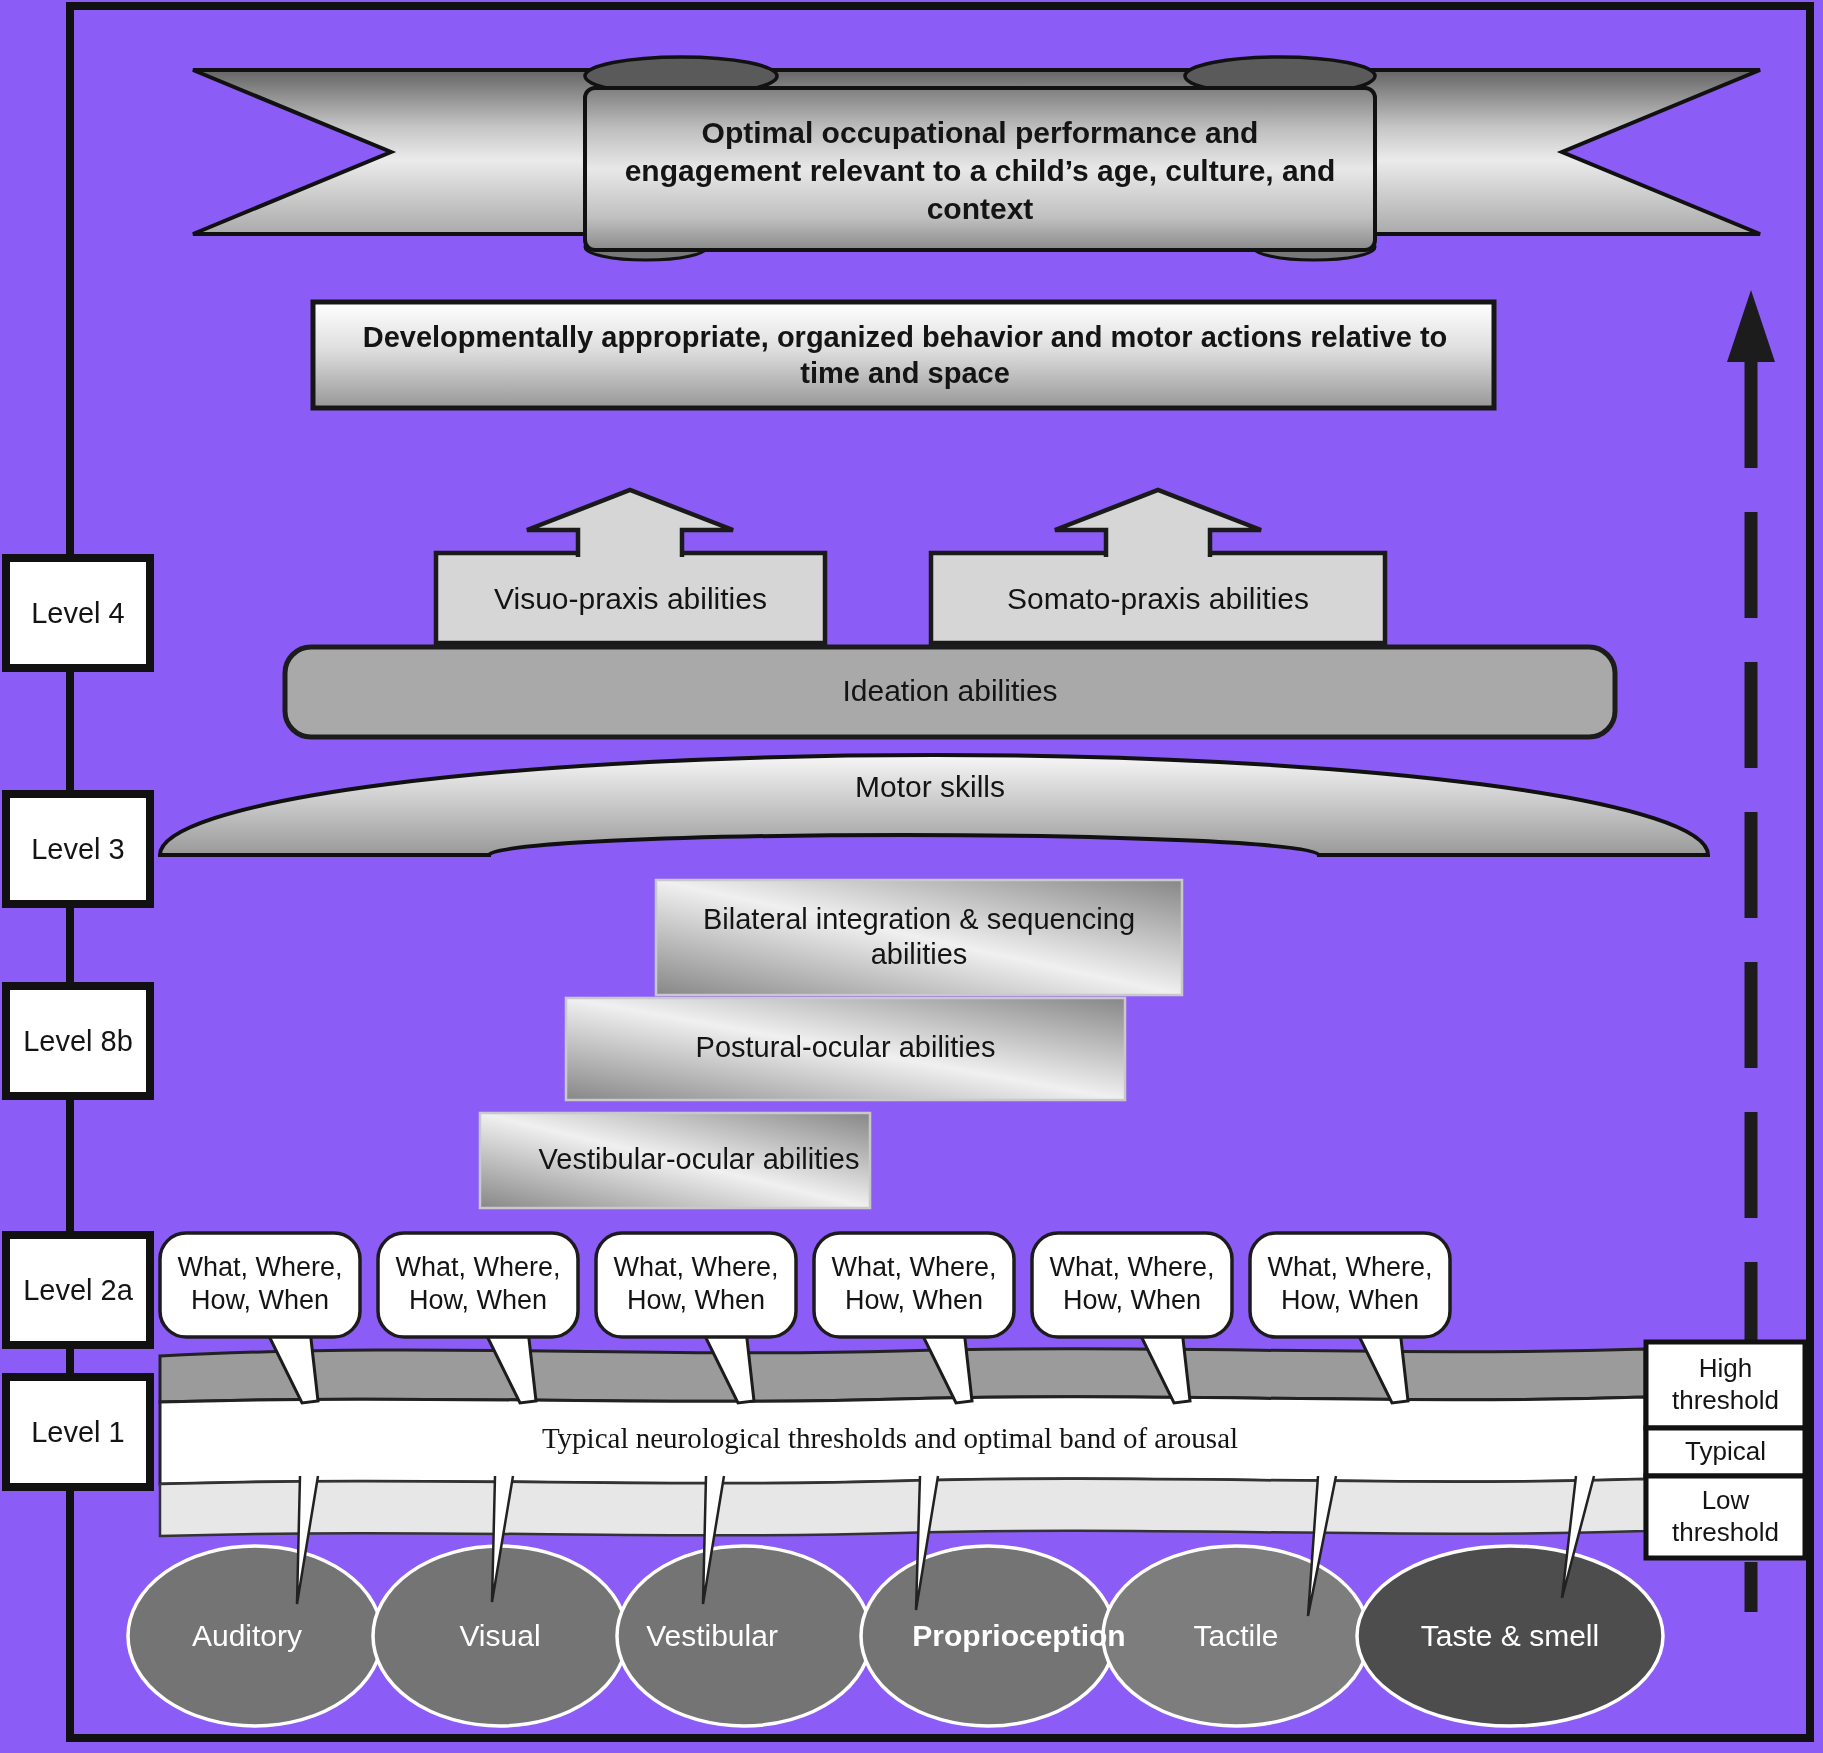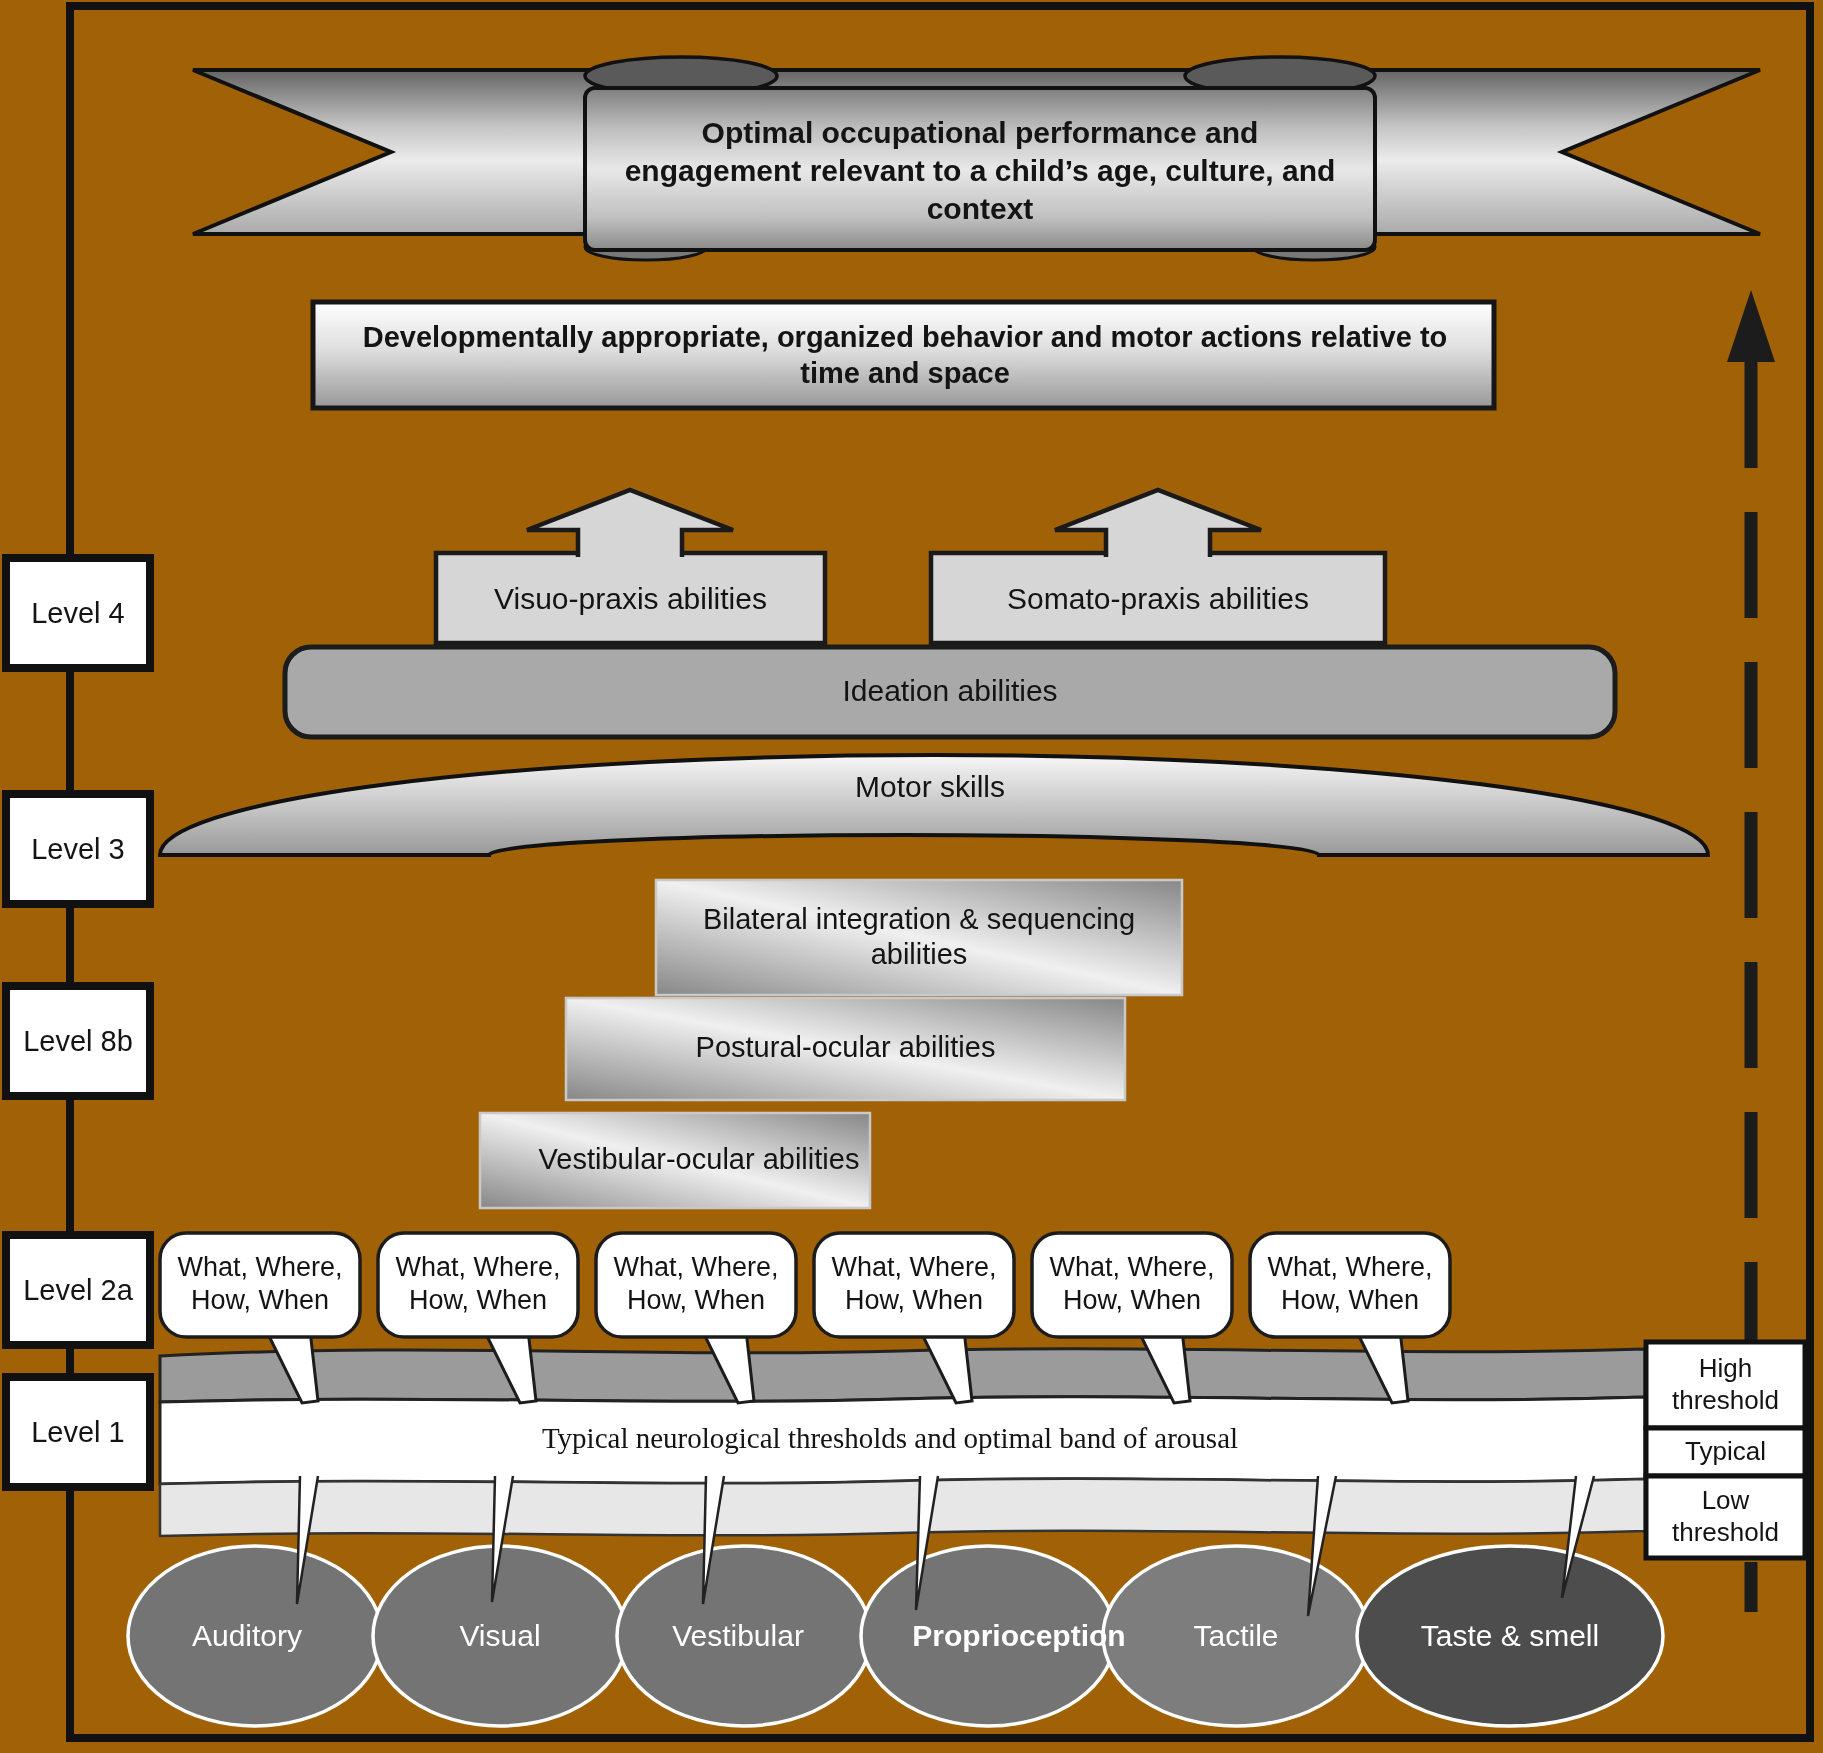--- a/index.html
+++ b/index.html
@@ -1,16 +1,16 @@
 <!DOCTYPE html>
 <html><head>
 <meta charset="utf-8">
 <style>
   html,body{margin:0;padding:0;background:#fff;}
-  #stage{position:relative;width:1823px;height:1753px;background:#a16207;overflow:hidden;
+  #stage{position:relative;width:1823px;height:1753px;background:#8b5cf6;overflow:hidden;
          font-family:"Liberation Sans", sans-serif;color:#111;}
   #shapes{position:absolute;left:0;top:0;}
   .lbl{position:absolute;display:flex;align-items:center;justify-content:center;
        text-align:center;line-height:1.22;color:#141414;}
   .bold{font-weight:bold;}
   .white{color:#fff;}
   .f30{font-size:30px;}
   .f29{font-size:29px;}
   .f27{font-size:27px;}
   .f26{font-size:26px;}
@@ -143,21 +143,21 @@
 <div class="lbl f27" style="left:1260px;top:1233px;width:180px;height:102px;">What, Where, How, When</div>
 
 <div class="lbl f29" style="left:200px;top:1400px;width:1380px;height:78px;font-family:Liberation Serif, serif;">Typical neurological thresholds and optimal band of arousal</div>
 
 <div class="lbl f26" style="left:1651px;top:1344px;width:149px;height:82px;">High threshold</div>
 <div class="lbl f26" style="left:1651px;top:1428px;width:149px;height:48px;">Typical</div>
 <div class="lbl f26" style="left:1651px;top:1478px;width:149px;height:78px;">Low threshold</div>
 
 <div class="lbl f30 white" style="left:122px;top:1600px;width:250px;height:72px;">Auditory</div>
 <div class="lbl f30 white" style="left:375px;top:1600px;width:250px;height:72px;">Visual</div>
-<div class="lbl f30 white" style="left:613px;top:1600px;width:250px;height:72px;">Vestibular</div>
+<div class="lbl f30 white" style="left:587px;top:1600px;width:250px;height:72px;">Vestibular</div>
 <div class="lbl f30 white" style="left:894px;top:1600px;width:250px;height:72px;font-weight:bold;">Proprioception</div>
 <div class="lbl f30 white" style="left:1111px;top:1600px;width:250px;height:72px;">Tactile</div>
 <div class="lbl f30 white" style="left:1370px;top:1600px;width:280px;height:72px;">Taste &amp; smell</div>
 
 <div class="lbl f29" style="left:6px;top:560px;width:144px;height:108px;">Level 4</div>
 <div class="lbl f29" style="left:6px;top:796px;width:144px;height:108px;">Level 3</div>
 <div class="lbl f29" style="left:6px;top:988px;width:144px;height:108px;">Level 8b</div>
 <div class="lbl f29" style="left:6px;top:1237px;width:144px;height:108px;">Level 2a</div>
 <div class="lbl f29" style="left:6px;top:1379px;width:144px;height:108px;">Level 1</div>
 

